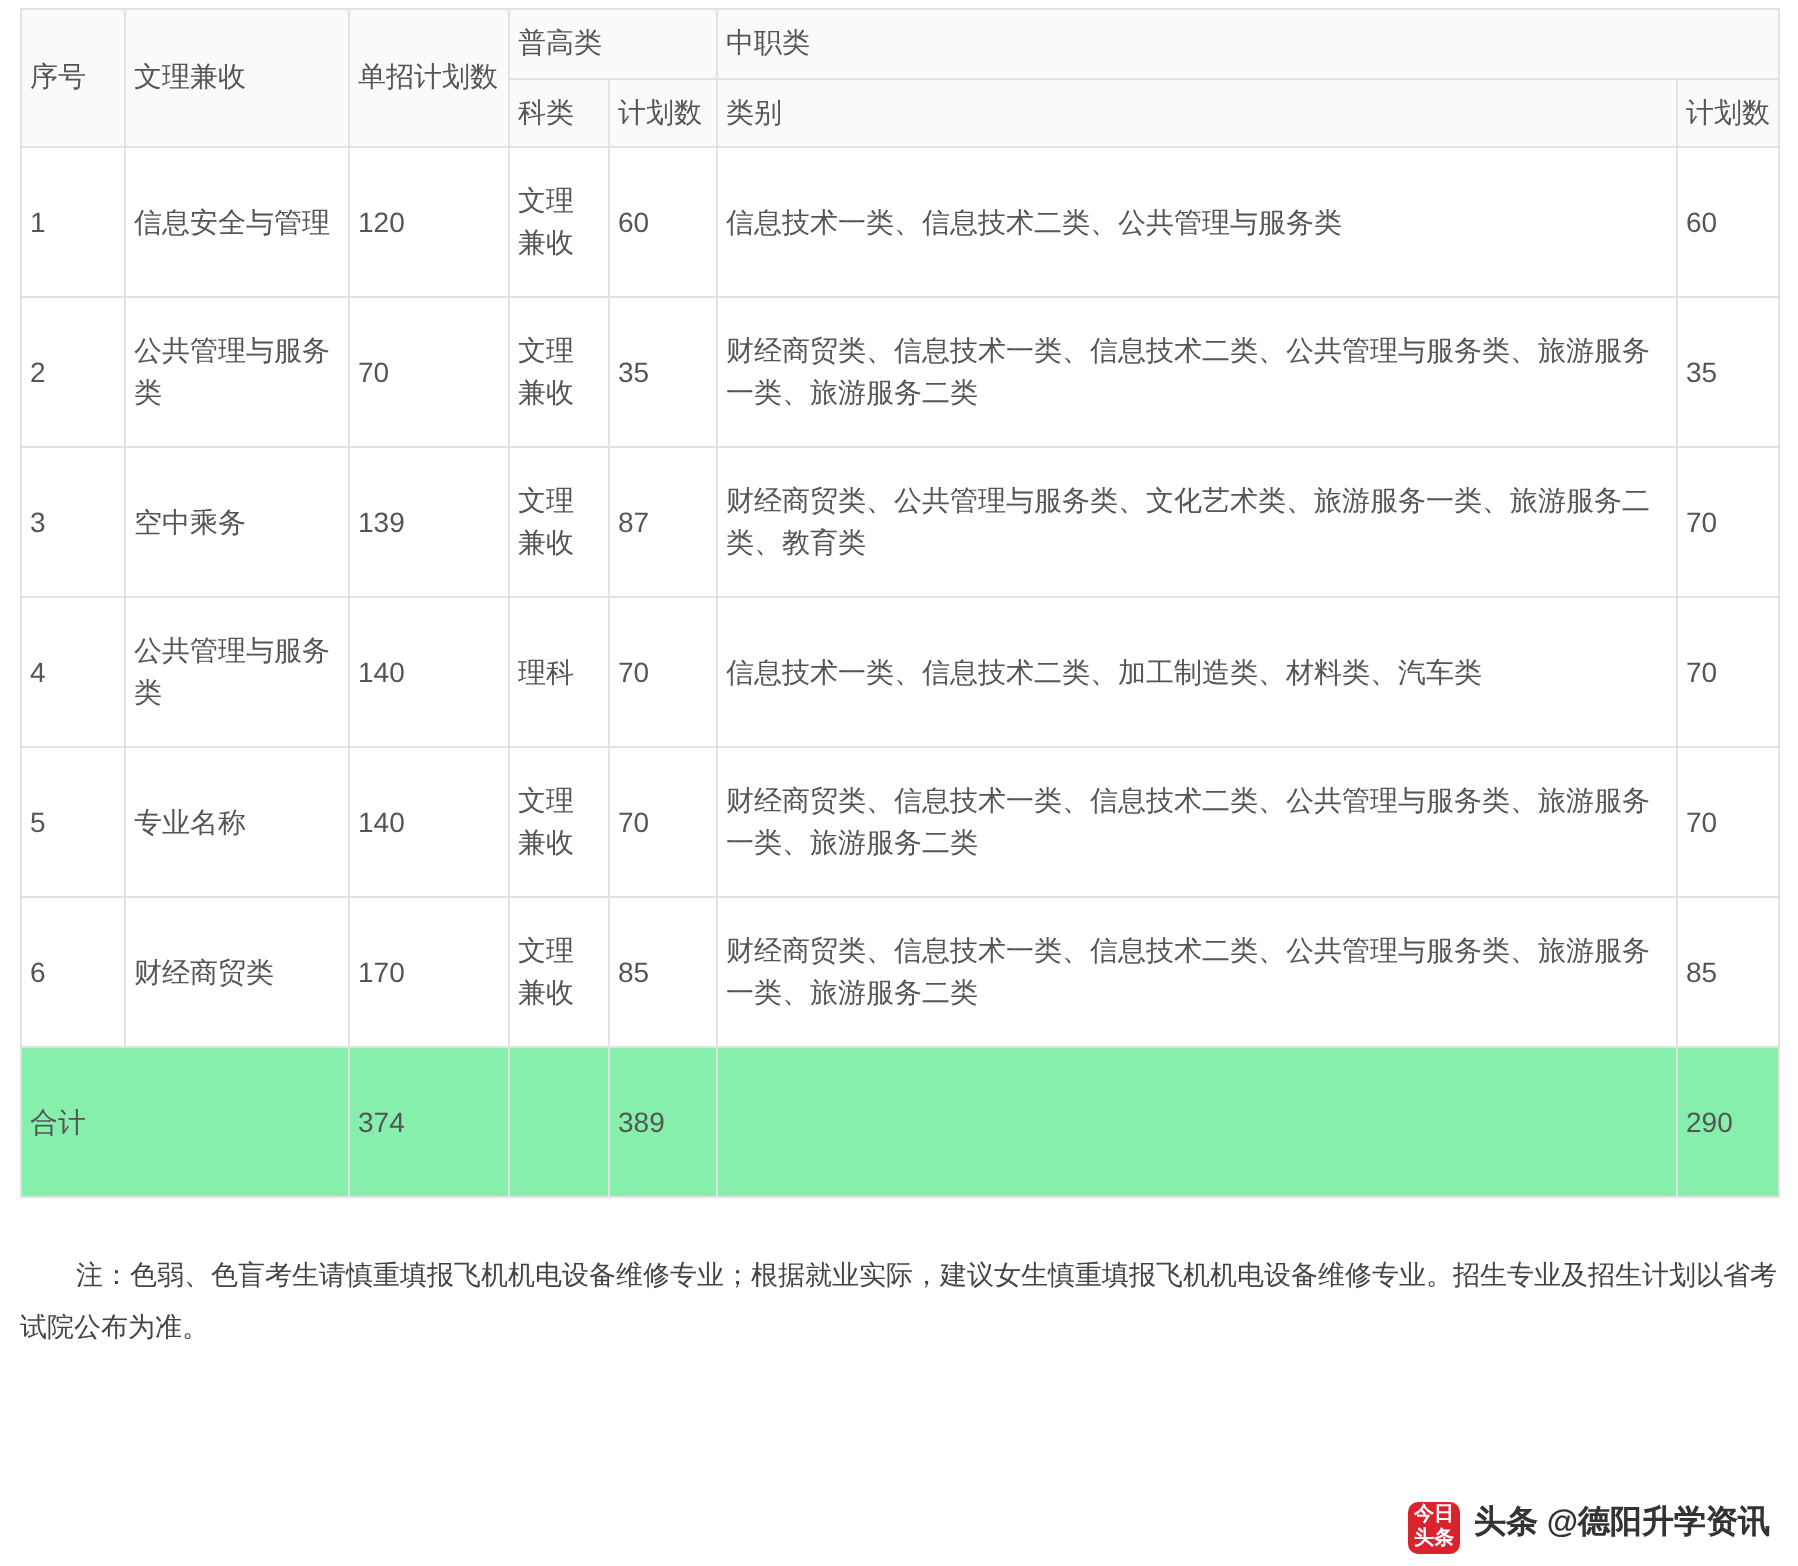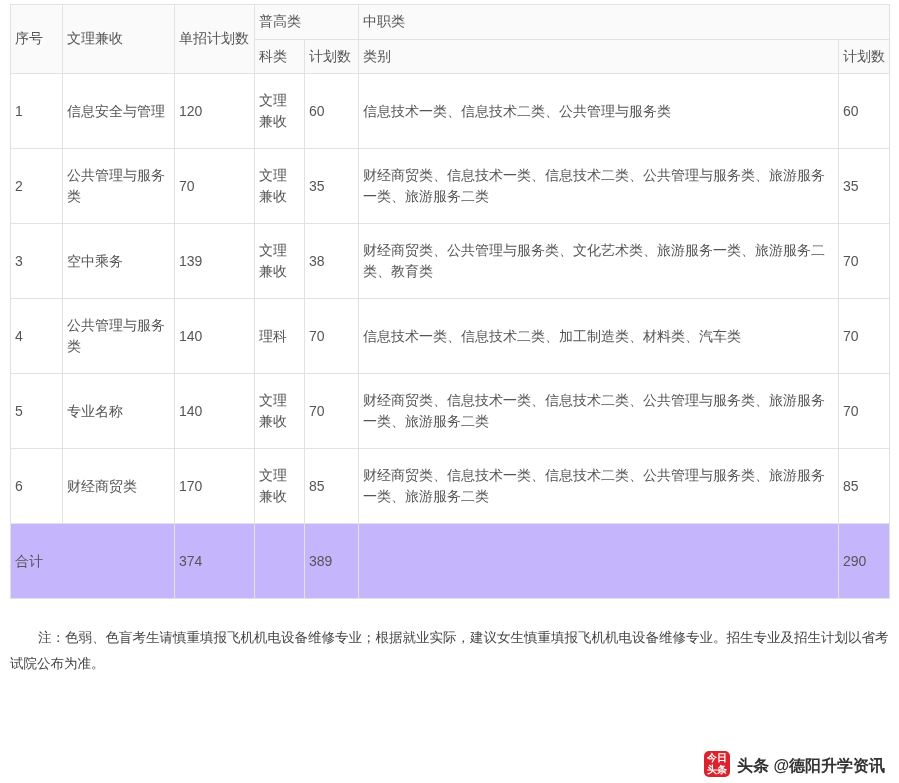--- a/index.html
+++ b/index.html
@@ -47,21 +47,21 @@
   .col-total   { width: 80px; }
   .col-subject { width: 50px; }
   .col-pg-plan { width: 54px; }
   .col-cat     { width: 480px; }
   .col-zz-plan { width: 51px; }
 
   tbody td {
     background: #ffffff;
   }
   tbody tr.total-row td {
-    background: #c4b5fd;
+    background: #86efac;
   }
   td.cat-cell {
     text-align: center;
     padding-left: 14px;
     padding-right: 14px;
     line-height: 1.7;
   }
   td.major-cell {
     line-height: 1.7;
   }
@@ -79,21 +79,21 @@
   }
   .note .indent {
     display: inline-block;
     width: 28px;
   }
   .watermark {
     position: absolute;
     right: 14px;
     bottom: 10px;
     display: flex;
-    align-items: flex-end;
+    align-items: flex-start;
     gap: 7px;
     font-size: 16px;
     color: #333333;
     font-weight: bold;
   }
   .wm-logo {
     width: 26px;
     height: 26px;
     border-radius: 5px;
     background: #d9232d;
@@ -156,21 +156,21 @@
         <td class="subject-cell">文理兼收</td>
         <td>35</td>
         <td class="cat-cell">财经商贸类、信息技术一类、信息技术二类、公共管理与服务类、旅游服务一类、旅游服务二类</td>
         <td>35</td>
       </tr>
       <tr class="row-tall">
         <td>3</td>
         <td class="major-cell">空中乘务</td>
         <td>139</td>
         <td class="subject-cell">文理兼收</td>
-        <td>38</td>
+        <td>87</td>
         <td class="cat-cell">财经商贸类、公共管理与服务类、文化艺术类、旅游服务一类、旅游服务二类、教育类</td>
         <td>70</td>
       </tr>
       <tr class="row-tall">
         <td>4</td>
         <td class="major-cell">公共管理与服务类</td>
         <td>140</td>
         <td class="subject-cell">理科</td>
         <td>70</td>
         <td class="cat-cell">信息技术一类、信息技术二类、加工制造类、材料类、汽车类</td>

